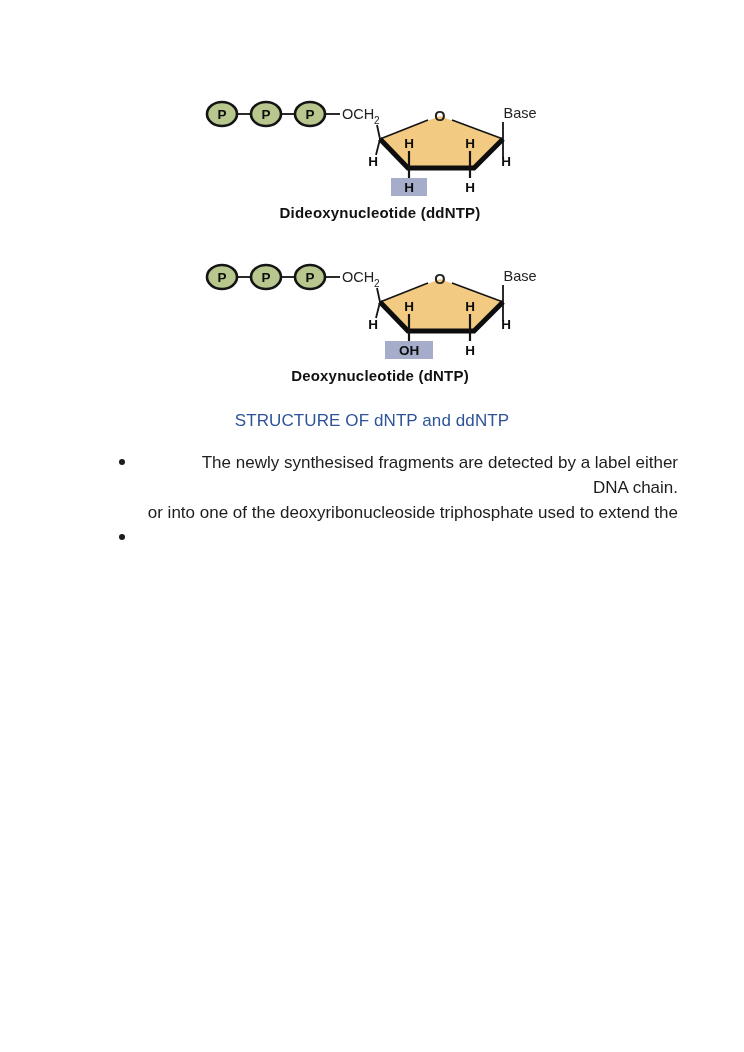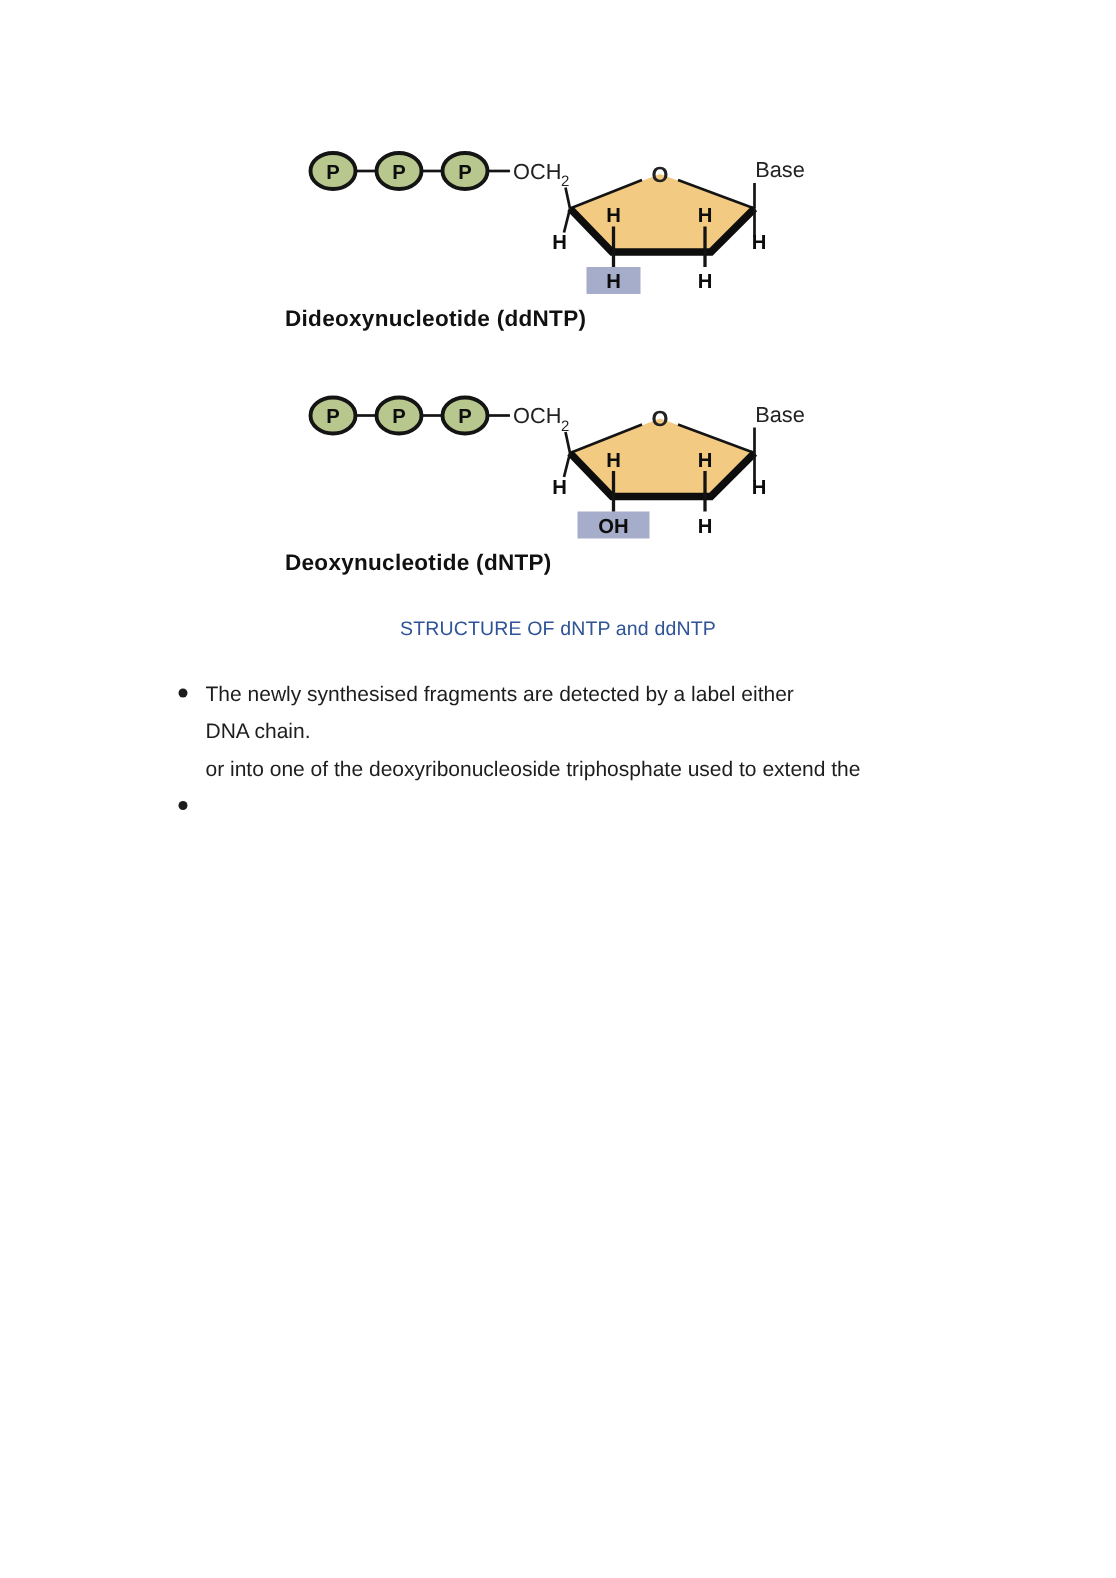--- a/index.html
+++ b/index.html
@@ -25,40 +25,40 @@
   .plabel  { font-family:"Liberation Sans",sans-serif; font-size:13.5px; font-weight:bold; text-anchor:middle; fill:#0d0d0d; }
   .chem    { font-family:"Liberation Sans",sans-serif; font-size:14.5px; fill:#222222; }
   .chem.mid{ text-anchor:middle; }
   .chem.o  { font-weight:600; }
   .chemsub { font-family:"Liberation Sans",sans-serif; font-size:10px; fill:#222222; }
   .hlabel  { font-family:"Liberation Sans",sans-serif; font-size:13.5px; font-weight:bold; text-anchor:middle; fill:#0d0d0d; }
 
   
   .caption {
     position:absolute; left:190px; width:380px;
-    font-size:15px; font-weight:bold;
+    text-align:center; font-size:15px; font-weight:bold;
     letter-spacing:.2px; color:#111111;
   }
   #caption-ddntp { top:204px; }
   #caption-dntp  { top:367px; }
 
   
   .heading {
     position:absolute; top:411px; left:0; width:744px;
-    text-align:center; font-size:13px; letter-spacing:.1px;
+    text-align:center; font-size:17px; letter-spacing:.1px;
   }
 
   
   .bullets { position:absolute; left:112px; top:450px; width:566px; }
   .bullet  { position:relative; padding-left:25px; }
   .bullet::before {
     content:""; position:absolute; left:7px; top:9px;
     width:6px; height:6px; border-radius:50%; background:#1c1c1c;
   }
-  .bline { display:block; line-height:25px; font-size:14px; white-space:nowrap; }
+  .bline { display:block; line-height:25px; font-size:17px; white-space:nowrap;text-align:right; }
 </style>
 </head>
 <body>
 
 <div class="page">
 
   <svg id="diagram-ddntp" class="diagram" viewBox="0 0 380 104">
     <line class="bond" x1="42" y1="16" x2="56" y2="16"></line>
     <line class="bond" x1="86" y1="16" x2="100" y2="16"></line>
     <line class="bond" x1="130" y1="16" x2="145" y2="16"></line>

